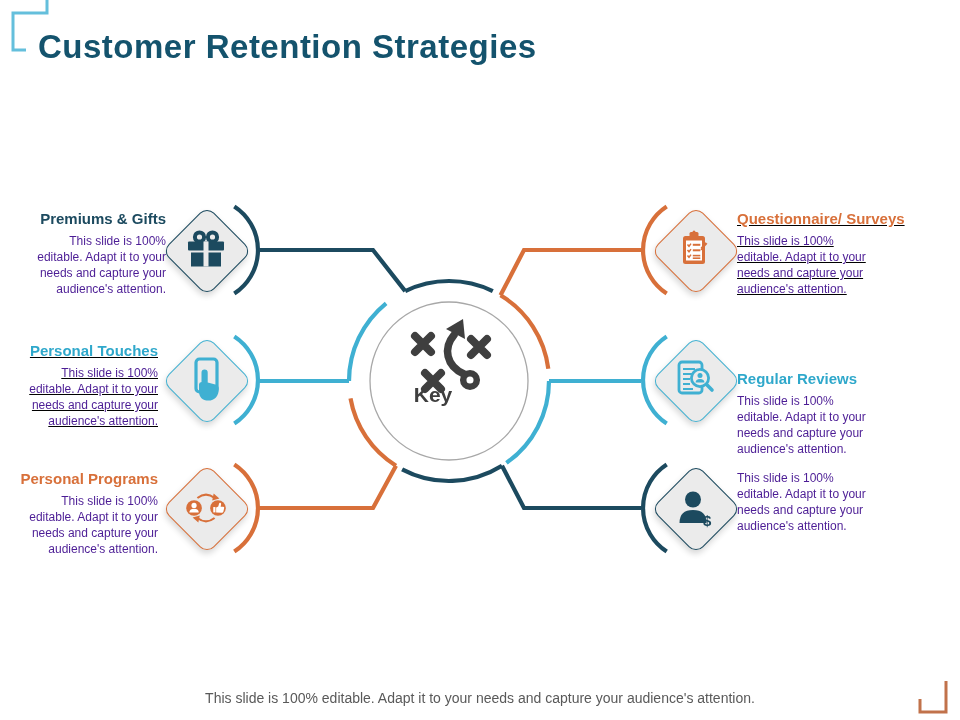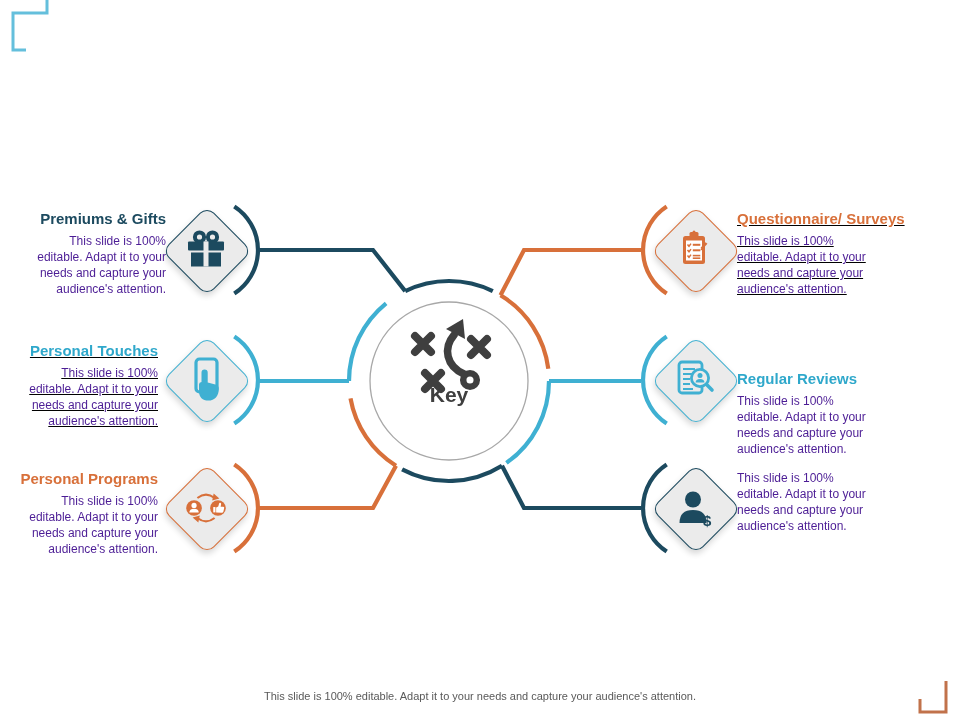--- a/index.html
+++ b/index.html
@@ -23,25 +23,25 @@
   .icon{position:absolute;}
   
   .tb{position:absolute;}
   .tb h3{margin:0 0 6px 0;font-size:15px;font-weight:bold;white-space:nowrap;}
   .tb .line{font-size:12px;line-height:16px;color:#4c1d95;white-space:nowrap;}
   .tb-left{width:150px;text-align:right;}
   .tb-right{width:210px;text-align:left;}
   .h-navy{color:#1C4A5F;}
   .h-cyan{color:#2FA8CB;}
   .h-orange{color:#D8703A;}
-  .center-label{position:absolute;left:349px;top:383px;width:200px;text-align:center;
+  .center-label{position:absolute;left:333px;top:383px;width:200px;text-align:center;
                 font-size:21px;font-weight:bold;line-height:23px;color:#3F3F3F;}
   .center-label span{display:block;}
   .footer{position:absolute;left:0;top:690px;width:960px;text-align:center;
-          font-size:11px;color:#595959;}
+          font-size:14px;color:#595959;}
 </style>
 </head>
 <body>
 
 <div class="slide">
 
   <svg class="overlay-svg" width="960" height="720" viewBox="0 0 960 720">
 
     <g>
       <polyline points="47,0 47,13 13,13 13,50 26,50" fill="none" stroke="#64BFDC" stroke-width="3"></polyline>
@@ -77,20 +77,21 @@
     </g>
     <g>
       <path class="conn s-navy" d="M666.7 464.4 A52 52 0 0 0 666.7 551.6"></path>
       <path class="conn s-navy" d="M641 508 L524 508 L502 465.8"></path>
       <path class="conn s-navy" d="M402.1 469.3 A100 100 0 0 0 502 465.8"></path>
     </g>
 
     <circle cx="449" cy="381" r="79" fill="#ffffff" stroke="#A8A8A8" stroke-width="1.3"></circle>
   </svg>
 
+  <div class="title">Customer Retention Strategies</div>
 
   <div class="diamond d-navy" style="left:175px;top:219px;"></div>
   <div class="diamond d-cyan" style="left:175px;top:349px;"></div>
   <div class="diamond d-orange" style="left:175px;top:477px;"></div>
   <div class="diamond d-orange" style="left:664px;top:219px;"></div>
   <div class="diamond d-cyan" style="left:664px;top:349px;"></div>
   <div class="diamond d-navy" style="left:664px;top:477px;"></div>
 
   <svg class="icon" style="left:183px;top:227px;" width="46" height="46" viewBox="0 0 46 46">
     <circle cx="16.5" cy="10" r="4.6" fill="none" stroke="#1C4A5F" stroke-width="4"></circle>

